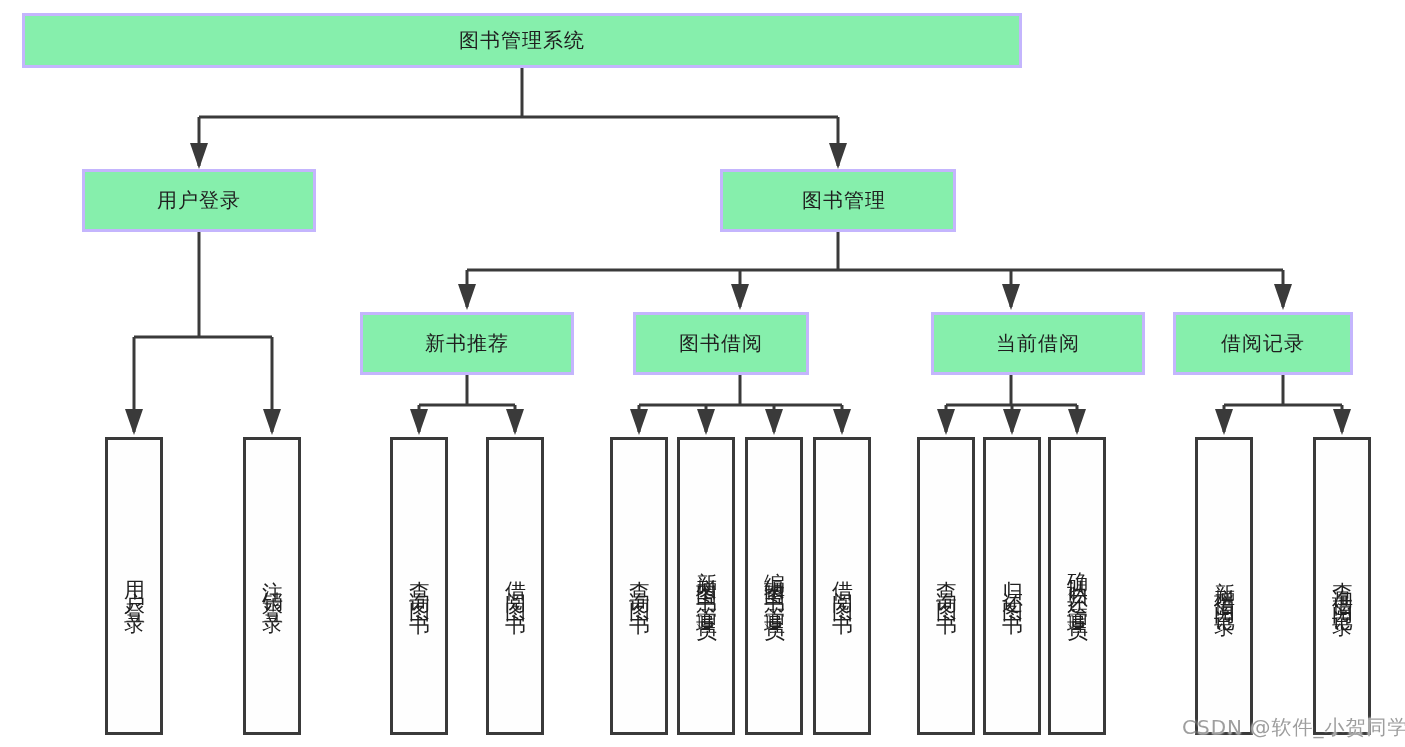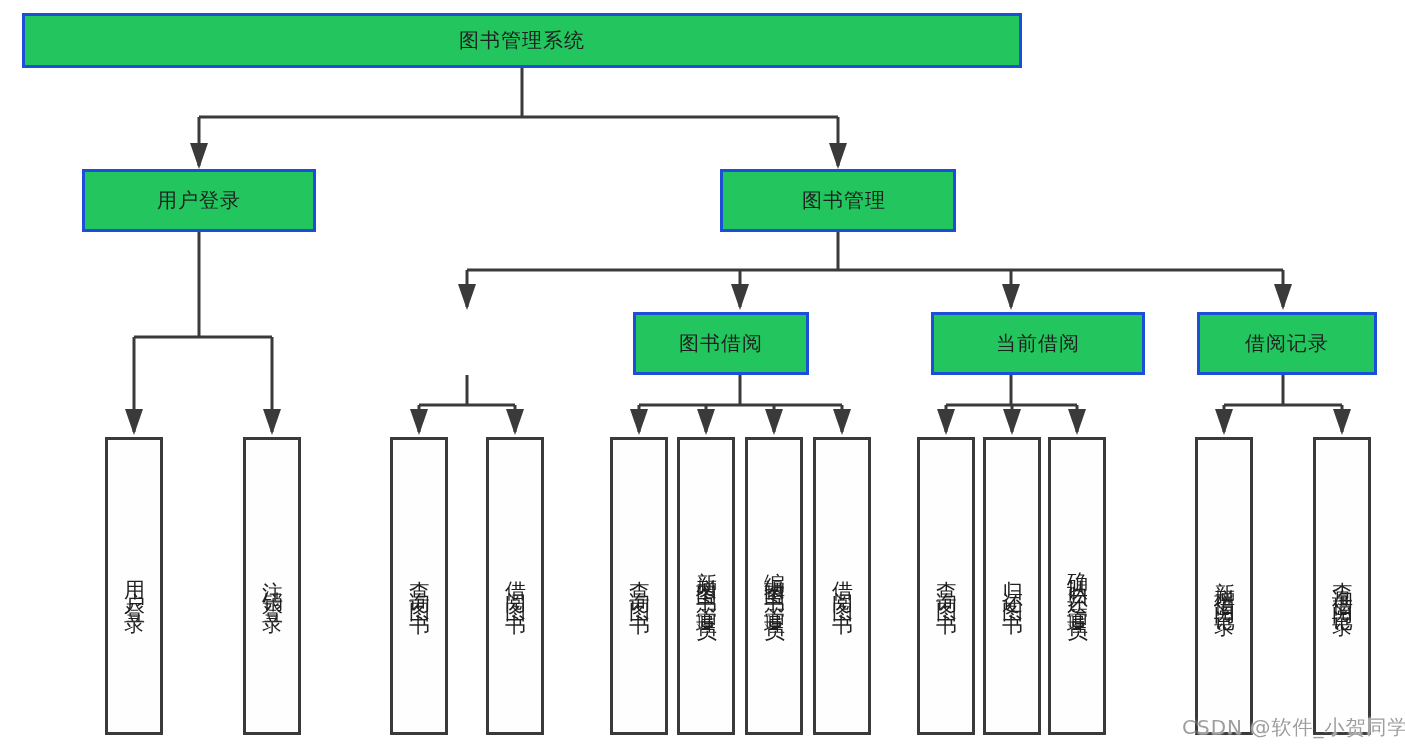--- a/index.html
+++ b/index.html
@@ -18,22 +18,22 @@
   .wires {
     position: absolute;
     left: 0;
     top: 0;
     width: 1405px;
     height: 747px;
   }
   .box {
     position: absolute;
     box-sizing: border-box;
-    border: 3px solid #1d4ed8;
-    background: #22c55e;
+    border: 3px solid #c4b5fd;
+    background: #86efac;
     display: flex;
     align-items: center;
     justify-content: center;
     color: #1f1f1f;
     font-size: 20px;
     letter-spacing: 1px;
   }
   .vbox {
     position: absolute;
     box-sizing: border-box;
@@ -128,27 +128,30 @@
     <span>图书管理系统</span>
   </div>
 
   <div class="box" style="left:82px; top:169px; width:234px; height:63px;">
     <span>用户登录</span>
   </div>
   <div class="box" style="left:720px; top:169px; width:236px; height:63px;padding-left:12px;">
     <span>图书管理</span>
   </div>
 
+  <div class="box" style="left:360px; top:312px; width:214px; height:63px;">
+    <span>新书推荐</span>
+  </div>
   <div class="box" style="left:633px; top:312px; width:176px; height:63px;">
     <span>图书借阅</span>
   </div>
   <div class="box" style="left:904px; top:312px; width:214px; height:63px;margin-left:27px;">
     <span>当前借阅</span>
   </div>
-  <div class="box" style="left:1173px; top:312px; width:180px; height:63px;margin-left:24px;">
+  <div class="box" style="left:1173px; top:312px; width:180px; height:63px;">
     <span>借阅记录</span>
   </div>
 
   <div class="vbox" style="left:105px;">
     <span>用户登录</span>
   </div>
   <div class="vbox" style="left:243px;">
     <span>注销登录</span>
   </div>
 

